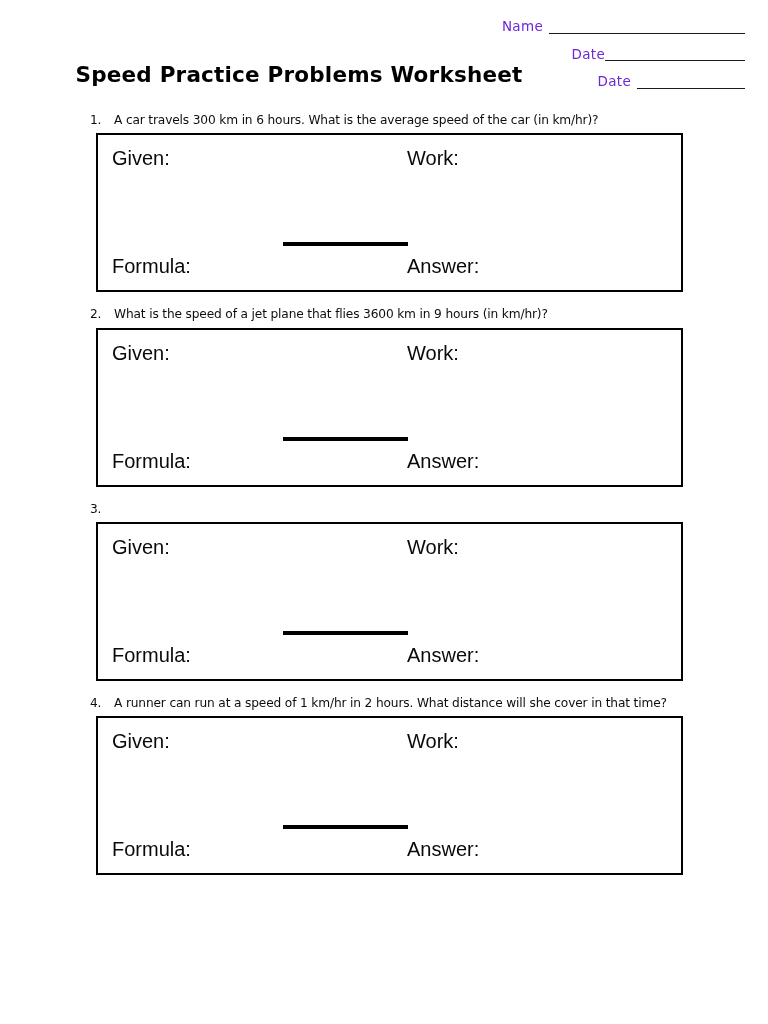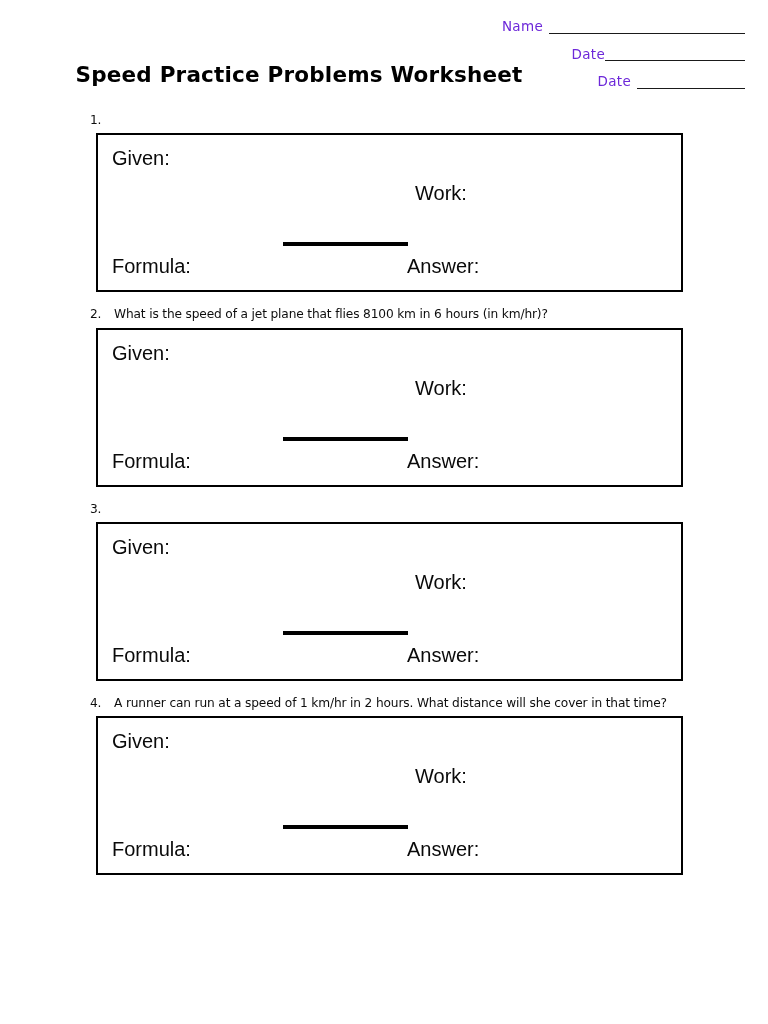--- a/index.html
+++ b/index.html
@@ -106,21 +106,21 @@
 
   .box-label {
     position: absolute;
     font-family: "Liberation Sans", sans-serif;
     font-size: 20px;
     color: #0a0a0a;
     line-height: 1;
     white-space: nowrap;
   }
   .lbl-given   { top: 13px;  left: 14px; }
-  .lbl-work    { top: 13px;  left: 317px; margin-top: 35px; }
+  .lbl-work    { top: 13px;  left: 309px; }
   .lbl-formula { bottom: 14px; left: 14px; }
   .lbl-answer  { bottom: 14px; left: 309px; }
 
   .fraction-bar {
     position: absolute;
     left: 185px;
     bottom: 44px;
     width: 125px;
     height: 0;
     border-top: 4px solid #000;
@@ -141,34 +141,35 @@
   </div>
 </div>
 
 <div class="worksheet-title">Speed Practice Problems  Worksheet</div>
 
 <div class="problems">
 
   <div class="problem">
     <div class="q-line">
       <span class="q-num">1.</span>
+      <span class="q-text">A car travels 300 km in 6 hours.  What is the average speed of the car (in km/hr)?</span>
     </div>
     <div class="answer-box">
       <span class="box-label lbl-given">Given:</span>
       <span class="box-label lbl-work">Work:</span>
       <span class="fraction-bar"></span>
       <span class="box-label lbl-formula">Formula:</span>
       <span class="box-label lbl-answer">Answer:</span>
     </div>
   </div>
 
   <div class="problem">
     <div class="q-line">
       <span class="q-num">2.</span>
-      <span class="q-text">What is the speed of a jet plane that flies 8100 km in 6 hours (in km/hr)?</span>
+      <span class="q-text">What is the speed of a jet plane that flies 3600 km in 9 hours (in km/hr)?</span>
     </div>
     <div class="answer-box">
       <span class="box-label lbl-given">Given:</span>
       <span class="box-label lbl-work">Work:</span>
       <span class="fraction-bar"></span>
       <span class="box-label lbl-formula">Formula:</span>
       <span class="box-label lbl-answer">Answer:</span>
     </div>
   </div>
 

